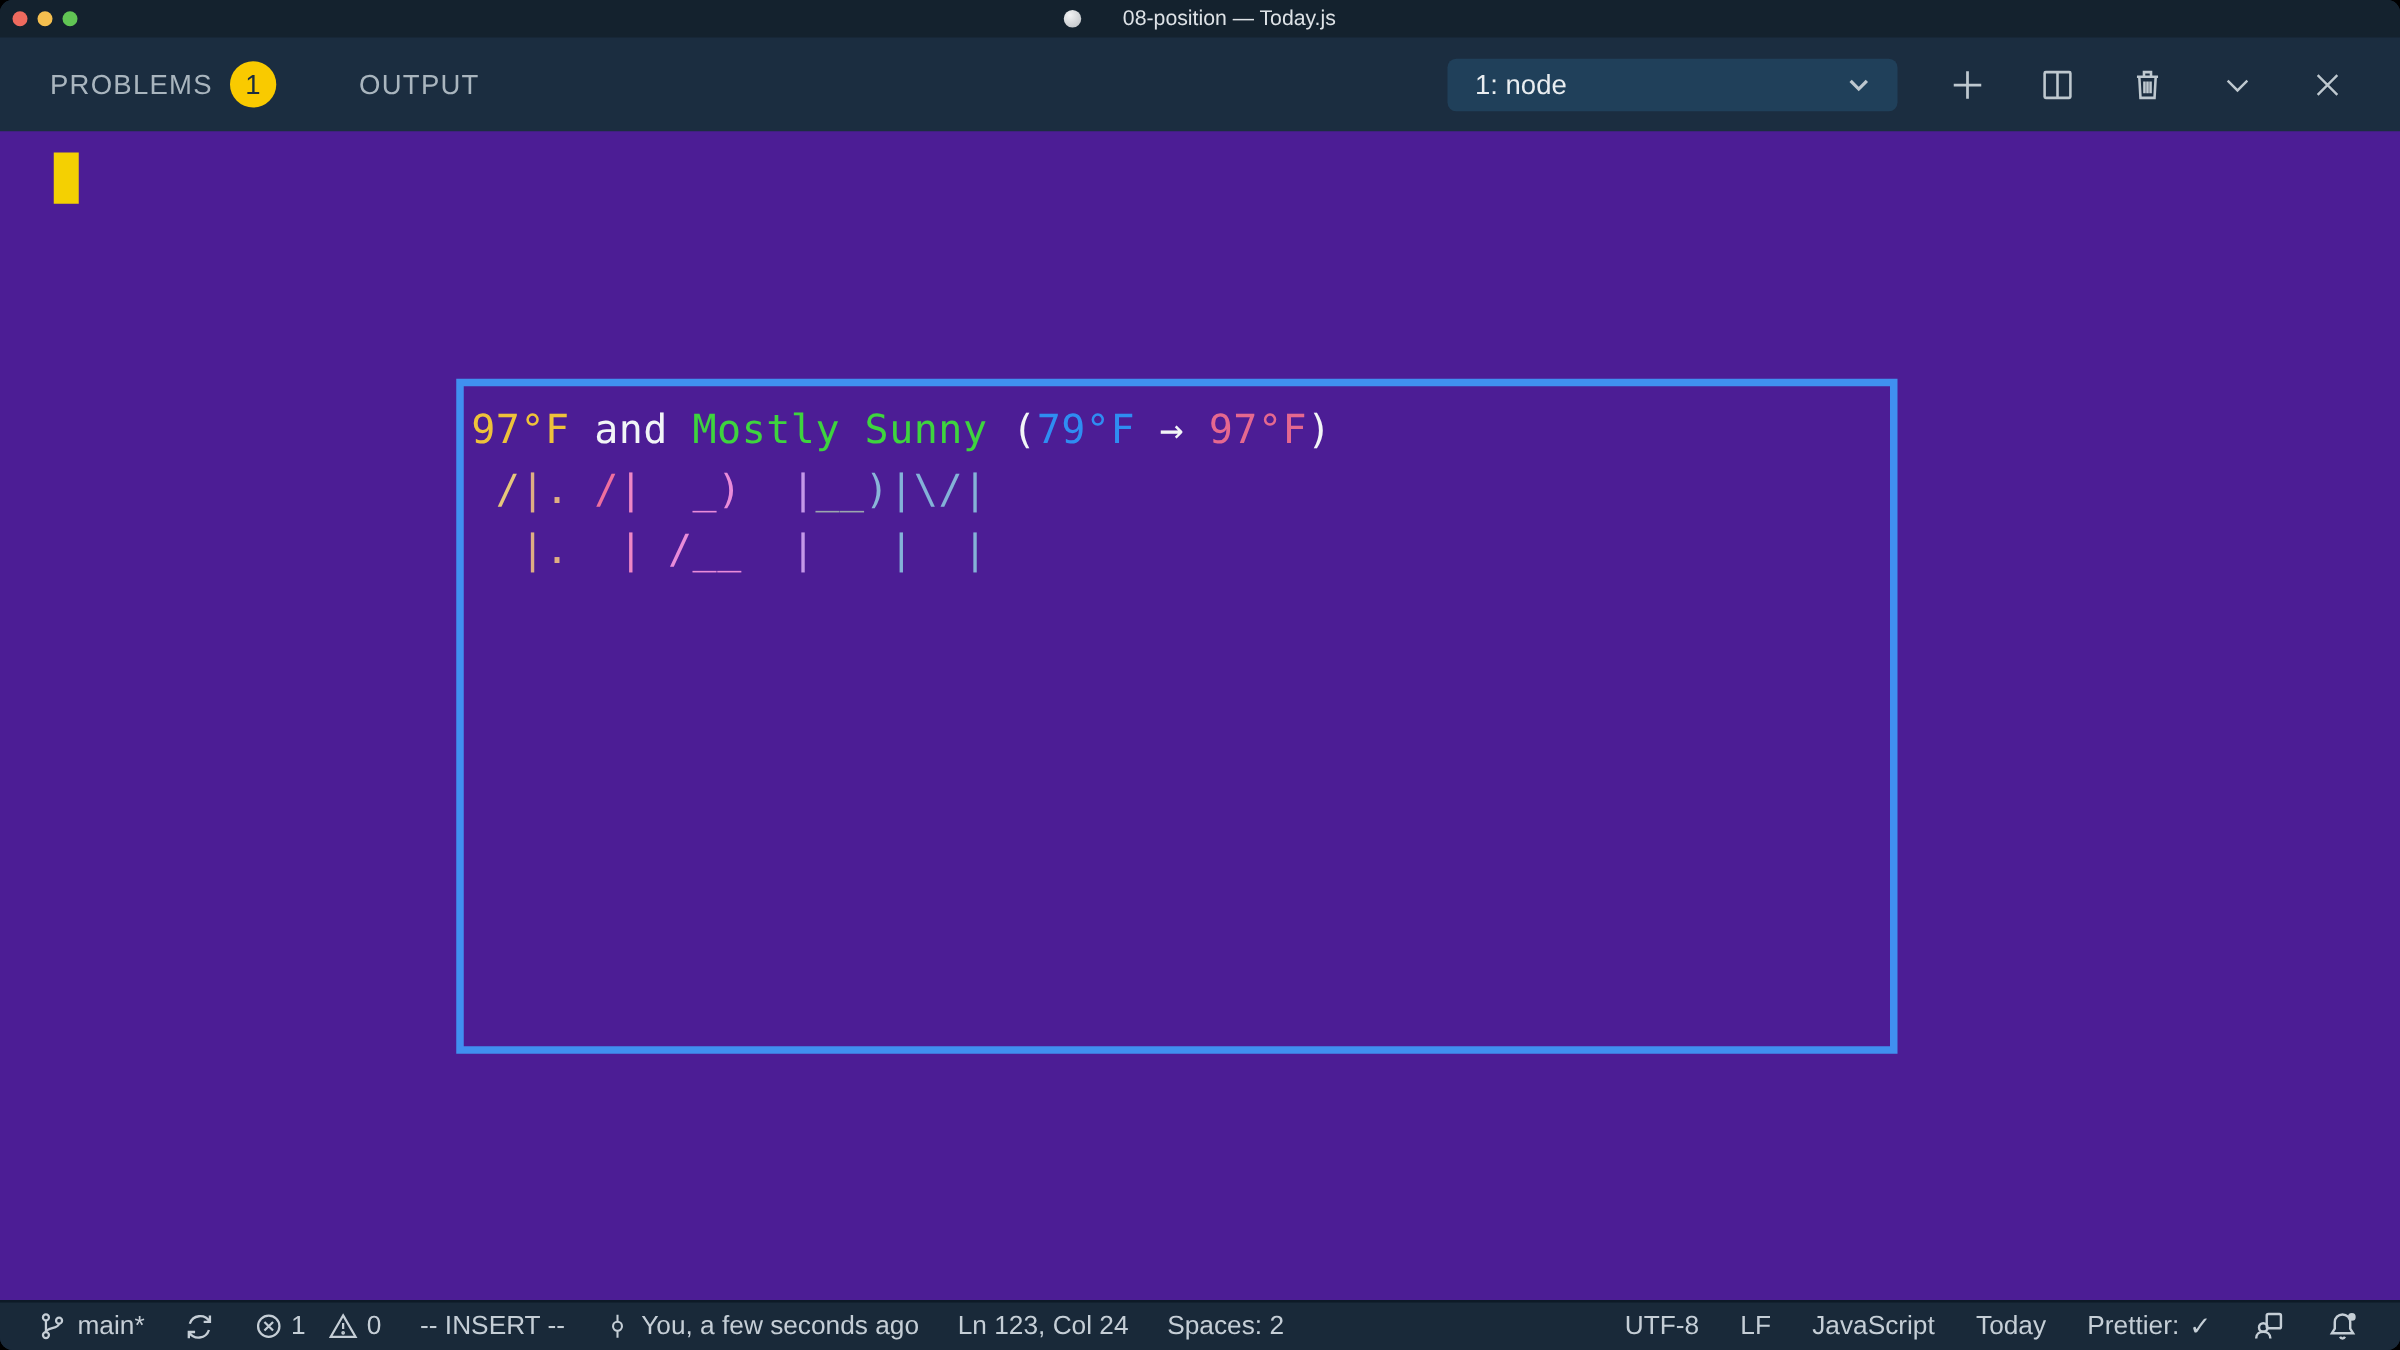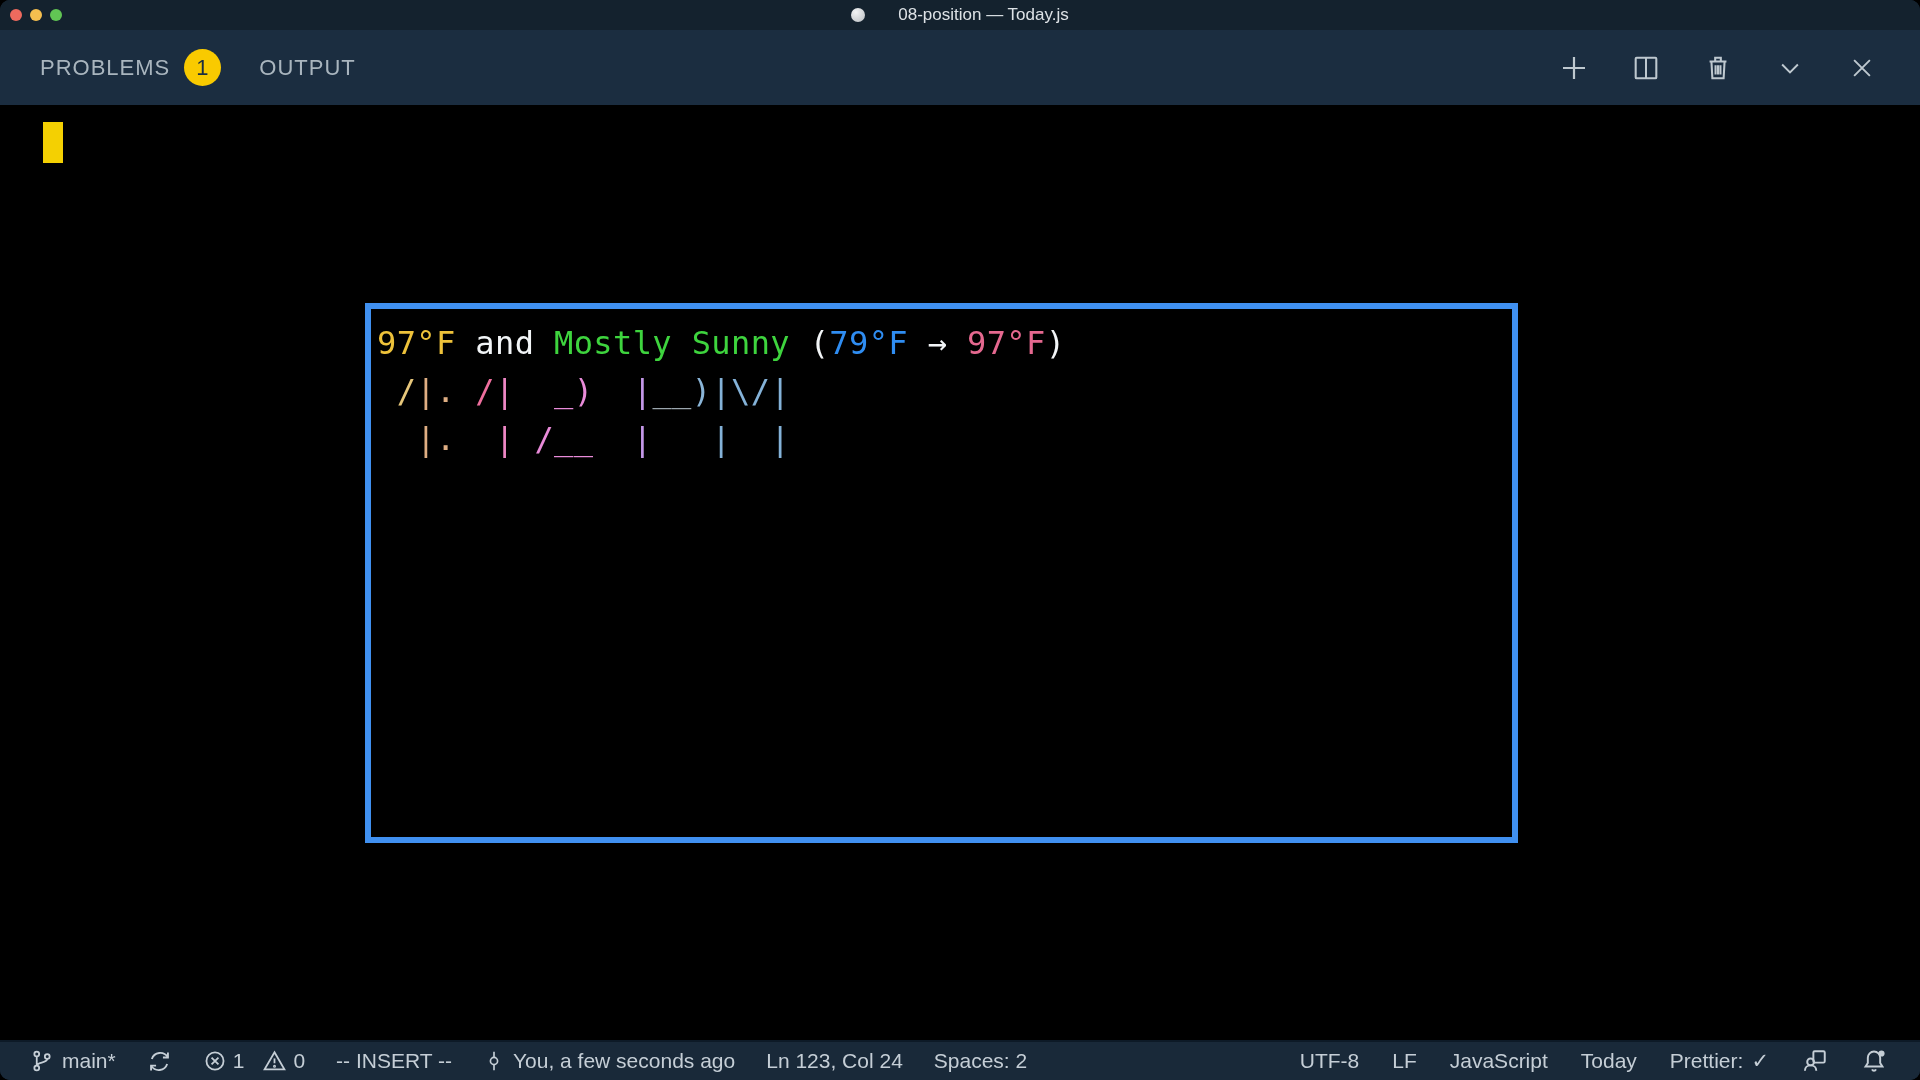--- a/index.html
+++ b/index.html
@@ -12,39 +12,39 @@
   .t-min{left:30px;background:#f5bf4f;}
   .t-zoom{left:50px;background:#61c554;}
   .titlewrap{position:absolute;left:0;right:0;top:0;height:30px;display:flex;
     align-items:center;justify-content:center;gap:9px;}
   .doc-dot{width:14px;height:14px;border-radius:50%;
     background:radial-gradient(circle at 35% 30%, #f2f3f4, #b9bdc1);}
   .titletext{color:#dde2e6;font-size:17px;margin-left:24px;}
   
   .panelheader{position:absolute;top:30px;left:0;right:0;height:75px;display:flex;
     align-items:stretch;justify-content:space-between;}
-  .tabs{display:flex;margin-left:40px;gap:38px;}
+  .tabs{display:flex;margin-left:40px;gap:66px;}
   .tab{position:relative;display:flex;align-items:center;gap:14px;cursor:default;
     color:#a9b5be;font-size:22px;letter-spacing:1px;}
   .tab.active{color:var(--accent,#f9ca00);}
   .tab.active::after{content:"";position:absolute;left:-2px;right:-2px;bottom:3px;
     height:3px;background:var(--accent,#f9ca00);}
   .badge{display:inline-flex;align-items:center;justify-content:center;
     width:37px;height:37px;border-radius:50%;background:var(--accent,#f9ca00);
     color:#1b2d40;font-size:22px;}
   .actions{display:flex;align-items:center;gap:40px;padding-right:42px;}
   .picker{display:flex;align-items:center;justify-content:space-between;
     width:360px;height:42px;background:#20405a;border-radius:7px;
     padding:0 18px 0 22px;box-sizing:border-box;margin-right:0;}
   .picker span{color:#e9edf0;font-size:22px;}
   .icon-btn{display:flex;align-items:center;justify-content:center;width:32px;height:32px;}
   .icon-btn svg{stroke:#bec8cf;fill:none;stroke-width:1.1;}
   .picker svg{stroke:#bec8cf;fill:none;stroke-width:1.6;}
   
-  .terminal{position:absolute;top:105px;left:0;right:0;bottom:40px;background:#000000;}
+  .terminal{position:absolute;top:105px;left:0;right:0;bottom:40px;background:#4c1d95;}
   .cursor{position:absolute;left:43px;top:17px;width:20px;height:41px;
     background:var(--cursor,#f4d002);}
   .outbox{position:absolute;left:365px;top:198px;width:1153px;height:540px;
     box-sizing:border-box;border:6px solid var(--boxborder,#4090f0);}
   .termtext{position:absolute;left:377px;top:214px;margin:0;
     font-family:"DejaVu Sans Mono",monospace;font-size:32px;line-height:48px;
     letter-spacing:0.4px;color:#f2f5f7;white-space:pre;}
   
   .statusbar{position:absolute;left:0;right:0;bottom:0;height:40px;background:#192939;
     border-top:2px solid #0d1a27;box-sizing:border-box;display:flex;
@@ -77,20 +77,26 @@
       <div class="tab">
         <span>PROBLEMS</span>
         <span class="badge">1</span>
       </div>
       <div class="tab">
         <span>OUTPUT</span>
       </div>
     </div>
 
     <div class="actions">
+      <div class="picker">
+        <span>1: node</span>
+        <svg width="26" height="26" viewBox="0 0 16 16">
+            <path d="M4 6l4 4 4-4"></path>
+          </svg>
+      </div>
       <div class="icon-btn">
         <svg width="32" height="32" viewBox="0 0 16 16">
             <path d="M8 2.5v11M2.5 8h11"></path>
           </svg>
       </div>
       <div class="icon-btn">
         <svg width="30" height="30" viewBox="0 0 16 16">
             <rect x="2.5" y="2.5" width="11" height="11" rx="0.5"></rect>
             <path d="M8 2.5v11"></path>
           </svg>

